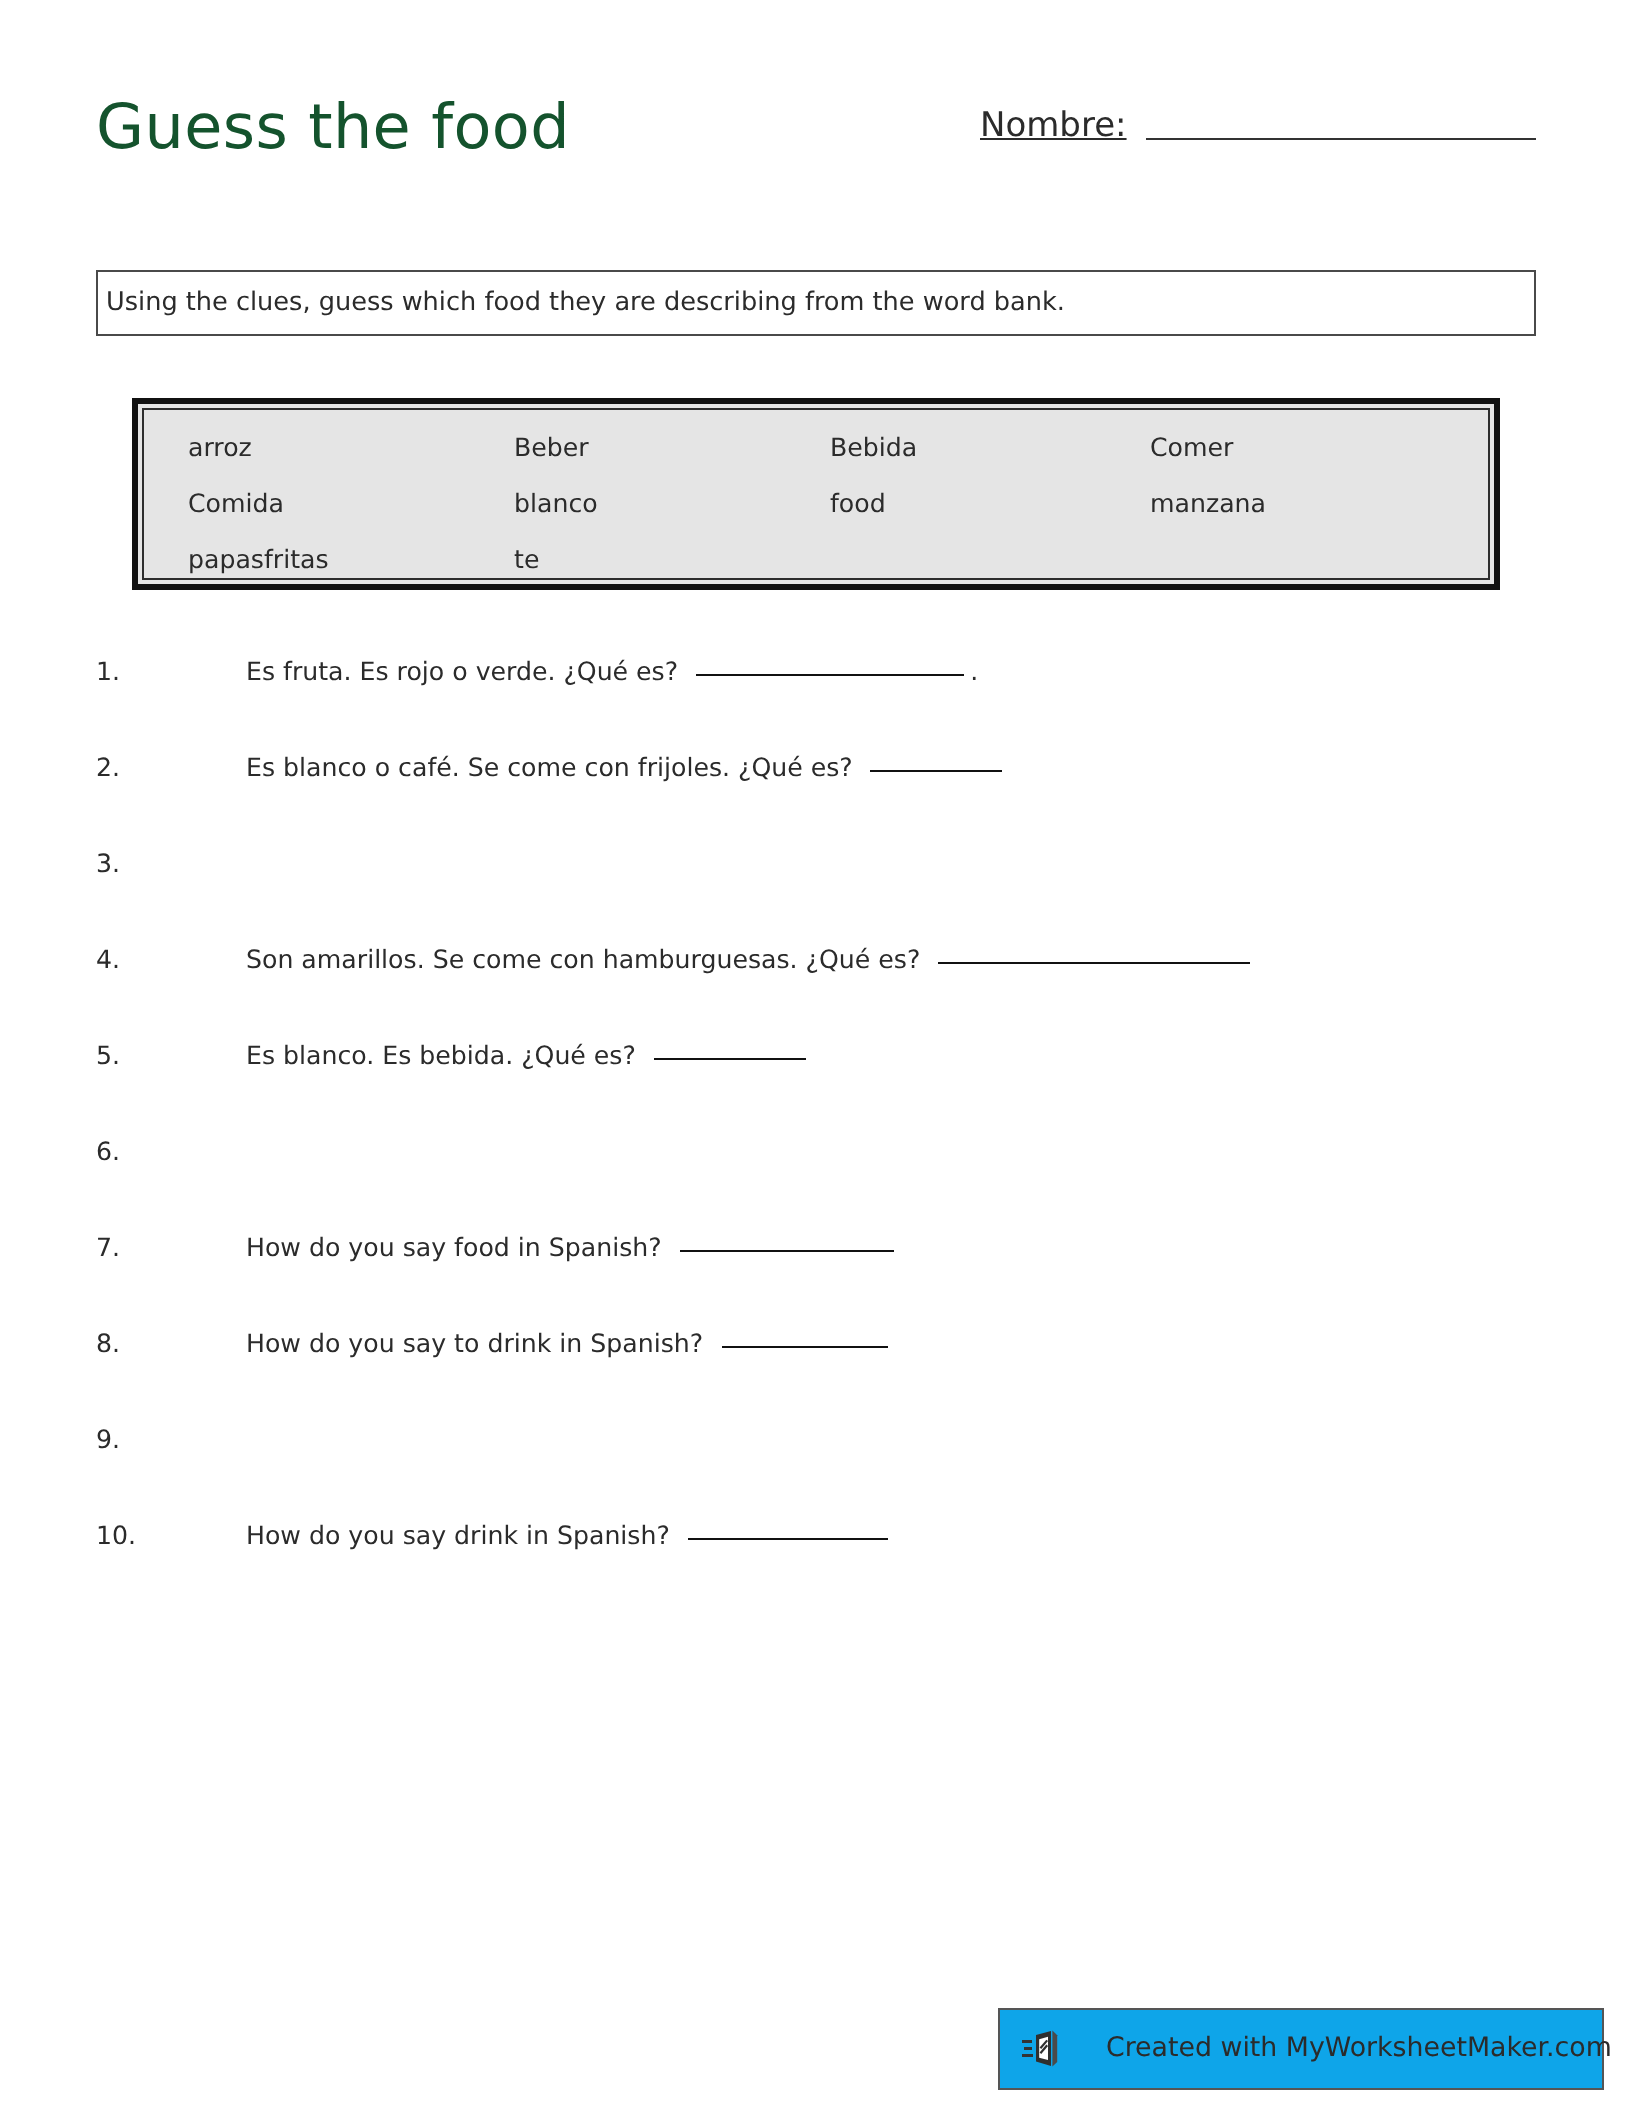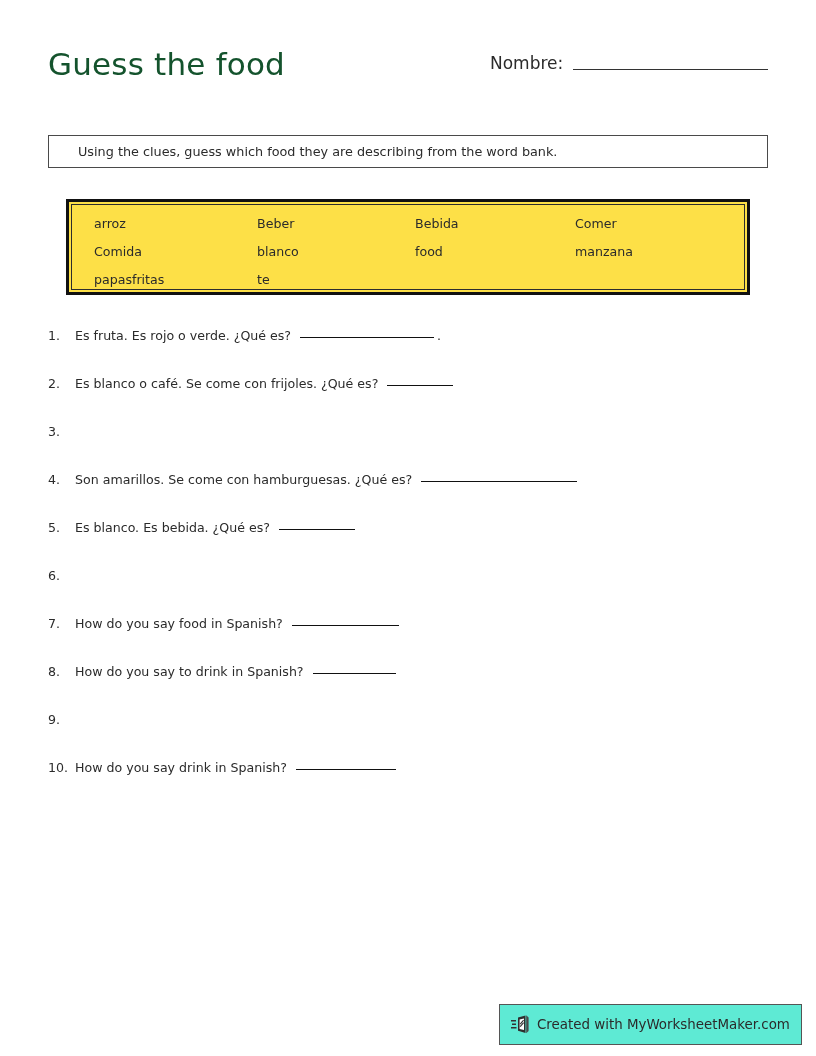--- a/index.html
+++ b/index.html
@@ -40,20 +40,21 @@
     line-height: 40px;
     white-space: nowrap;
   }
   .name-group {
     position: absolute;
     left: 442px;
     top: 8px;
     display: flex;
     align-items: flex-end;
     gap: 10px;
+    text-decoration: underline;
   }
   .name-label {
     font-size: 17px;
     color: #2b2b2b;
     line-height: 22px;
     white-space: nowrap;
   }
   .name-line {
     width: 195px;
     height: 0;
@@ -66,37 +67,37 @@
     position: absolute;
     left: 48px;
     top: 135px;
     width: 720px;
     height: 33px;
     border: 1.4px solid #4a4a4a;
     background: #ffffff;
     box-sizing: border-box;
     display: flex;
     align-items: center;
-    padding-left: 29px;
+    padding-left: 4px;
   }
   .instructions-text {
     font-size: 12.8px;
     color: #2b2b2b;
     line-height: 16px;
   }
 
   
   .wordbank-outer {
     position: absolute;
     left: 66px;
     top: 199px;
     width: 684px;
     height: 96px;
     border: 3px solid #111;
-    background: #fde047;
+    background: #e5e5e5;
     box-sizing: border-box;
     padding: 2px;
   }
   .wordbank-inner {
     width: 100%;
     height: 100%;
     border: 1px solid #2d2d2d;
     box-sizing: border-box;
     position: relative;
   }
@@ -141,20 +142,21 @@
     left: 27px;
     top: 0;
     display: flex;
     align-items: baseline;
     white-space: nowrap;
   }
   .q-text {
     font-size: 12.6px;
     line-height: 18px;
     color: #2b2b2b;
+    margin-left: 48px;
   }
   .q-blank {
     display: inline-block;
     height: 0;
     border-bottom: 1.7px solid #111;
     margin-left: 9px;
     position: relative;
     top: -2px;
   }
   .q-tail {
@@ -165,26 +167,26 @@
   }
 
   
   .footer-badge {
     position: absolute;
     left: 499px;
     top: 1004px;
     width: 303px;
     height: 41px;
     border: 1.3px solid #555;
-    background: #5eead4;
+    background: #0ea5e9;
     box-sizing: border-box;
     display: flex;
     align-items: center;
     padding-left: 11px;
-    gap: 4px;
+    gap: 20px;
   }
   .footer-logo {
     width: 22px;
     height: 22px;
     flex: 0 0 auto;
   }
   .footer-text {
     font-size: 13.4px;
     color: #2b2b2b;
     line-height: 18px;

